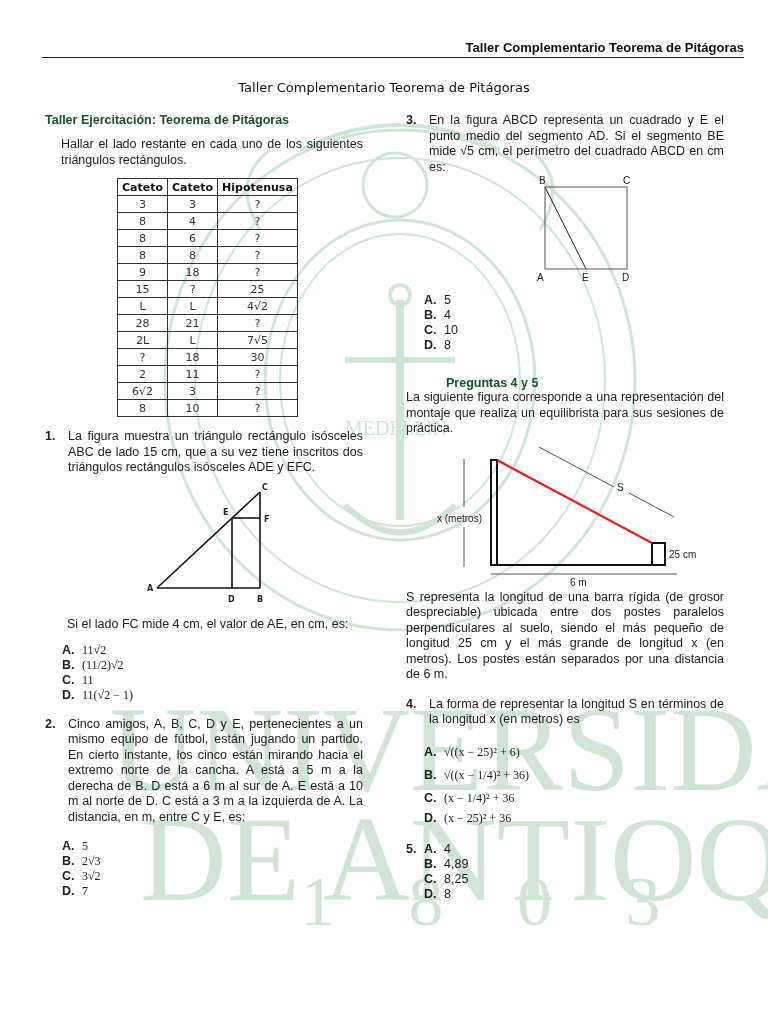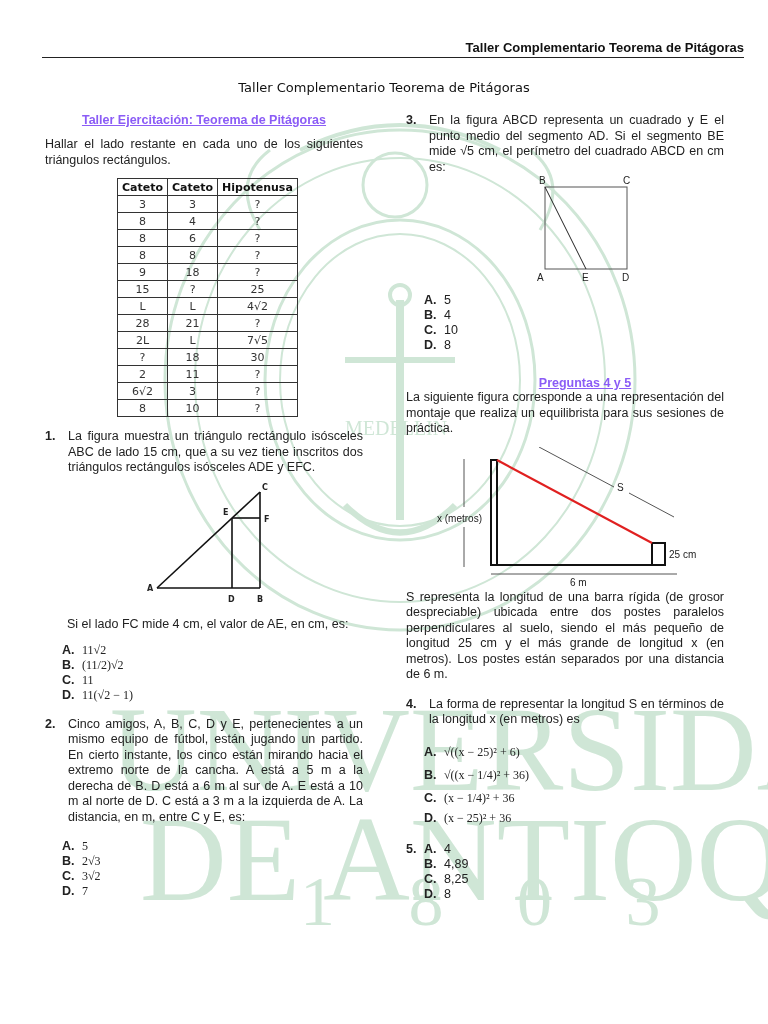--- a/index.html
+++ b/index.html
@@ -6,21 +6,21 @@
   html, body { width: 768px; height: 1024px; background: #ffffff; overflow: hidden; }
   body { position: relative; font-family: "Liberation Sans", sans-serif; color: #222; font-size: 12.5px; }
   .watermark { position: absolute; left: 0; top: 0; width: 768px; height: 1024px; pointer-events: none; z-index: 0; }
   .page { position: absolute; left: 0; top: 0; width: 768px; height: 895px; z-index: 1; }
   .running-header { position: absolute; right: 24px; top: 40px; font-weight: bold; font-size: 13px; color: #111; }
   .header-rule { position: absolute; left: 42px; right: 24px; top: 57px; border-top: 1.5px solid #222; }
   .doc-title { position: absolute; left: 0; width: 768px; top: 80px; text-align: center; font-family: "DejaVu Sans", sans-serif; font-size: 13px; color: #111; }
   .col { position: absolute; }
   .left { left: 45px; width: 318px; }
   .right { left: 406px; width: 318px; }
-  .sec-title { font-weight: bold; text-decoration: underline; text-align: center; font-size: 12.5px; color: #8b5cf6; }
+  .sec-title { font-weight: bold; font-size: 12.5px; color: #14532d; }
   p.just { text-align: justify; line-height: 15.5px; }
   .q { position: relative; padding-left: 23px; text-align: justify; line-height: 15.5px; }
   .qnum { position: absolute; left: 0; top: 0; font-weight: bold; }
   .opts { list-style: none; }
   .opt { display: flex; align-items: center; height: 15px; line-height: 15px; }
   .opt-letter { font-weight: bold; width: 20px; }
   .math { font-family: Liberation Serif, serif; font-style: normal; font-size: 12px; }
   table.pyth { border-collapse: collapse; font-family: "DejaVu Sans", sans-serif; font-size: 11px; color: #333; }
   table.pyth th, table.pyth td { border: 1px solid #333; height: 17px; text-align: center; padding: 0 4px; }
   table.pyth th { font-weight: bold; color: #111; }
@@ -52,21 +52,21 @@
 </svg>
 
 <div class="page">
 
   <div class="running-header">Taller Complementario Teorema de Pitágoras</div>
   <div class="header-rule"></div>
   <div class="doc-title">Taller Complementario Teorema de Pitágoras</div>
 
   <div class="col left" style="top:113px;">
     <div class="sec-title">Taller Ejercitación: Teorema de Pitágoras</div>
-    <p class="just" style="margin-top:10px;">Hallar el lado restante en cada uno de los siguientes triángulos rectángulos.</p>
+    <p class="just" style="margin-top:10px;margin-left:16px;">Hallar el lado restante en cada uno de los siguientes triángulos rectángulos.</p>
 
     <table class="pyth" style="margin:10px 0 0 72px;">
       <thead>
         <tr>
           <th style="width:48px">Cateto</th>
           <th style="width:48px">Cateto</th>
           <th style="width:72px">Hipotenusa</th>
         </tr>
       </thead>
       <tbody id="table-body">

